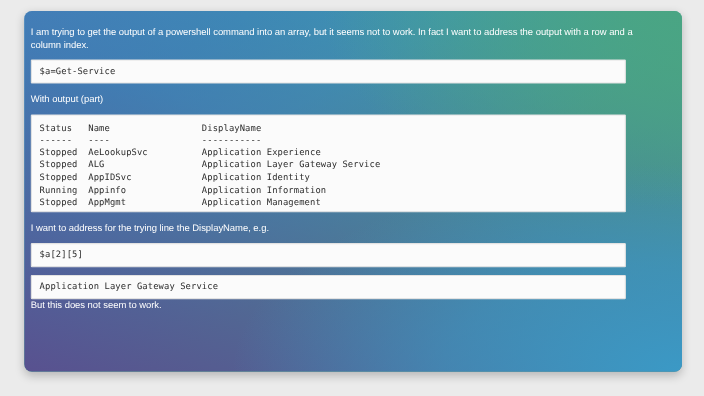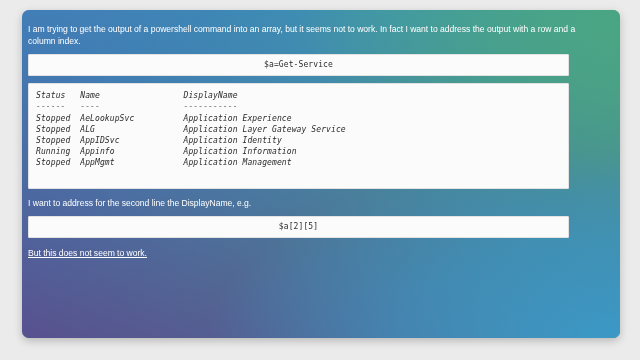--- a/index.html
+++ b/index.html
@@ -79,80 +79,84 @@
     color: #ffffff;
     font-size: 8.6px;
     line-height: 11.6px;
     letter-spacing: -0.03px;
     margin: 0 0 0 0;
     padding: 0 0 0 0;
     max-width: 548px;
     font-family: "Liberation Sans", sans-serif;
   }
   .para.gap-top { margin-top: 9px; }
-  .para.gap-top-lg { margin-top: 10px; text-decoration: underline; }
+  .para.gap-top-lg { margin-top: 0; }
 
   .codeblock {
     background: #fbfbfb;
     border: 1px solid #e2e2e2;
     border-radius: 1px;
     margin: 7px 0 0 0;
     width: 541px;
     box-sizing: border-box;
     padding: 5px 7px 5px 7px;
     overflow: hidden;
   }
   .codeblock pre {
     margin: 0;
     font-family: "DejaVu Sans Mono", "Liberation Mono", monospace;
     font-size: 8px;
     line-height: 11.2px;
     color: #2b2b2b;
     white-space: pre;
     letter-spacing: 0.1px;
   }
-  .codeblock.single pre { line-height: 10px; text-align: center; }
-  .codeblock.table-out { padding: 6px 7px 19px 7px; font-style: italic; }
+  .codeblock.single pre { line-height: 10px; }
+  .codeblock.table-out { padding: 6px 7px 3px 7px; }
 </style>
 </head>
 <body>
 
 <div id="page">
 
   <div id="post-card">
     <div class="grad-overlay-a"></div>
     <div class="grad-overlay-b"></div>
     <div class="grad-overlay-c"></div>
 
     <div id="post-body">
 
       <p class="para">I am trying to get the output of a powershell command into an array, but it seems not to work. In fact I want to address the output with a row and a column index.</p>
 
 
       <div class="codeblock single">
         <pre>$a=Get-Service</pre>
       </div>
 
+      <p class="para gap-top">With output (part)</p>
 
       <div class="codeblock table-out">
         <pre>Status   Name                 DisplayName
 ------   ----                 -----------
 Stopped  AeLookupSvc          Application Experience
 Stopped  ALG                  Application Layer Gateway Service
 Stopped  AppIDSvc             Application Identity
 Running  Appinfo              Application Information
 Stopped  AppMgmt              Application Management</pre>
       </div>
 
-      <p class="para gap-top">I want to address for the second line the DisplayName, e.g.</p>
+      <p class="para gap-top">I want to address for the trying line the DisplayName, e.g.</p>
 
       <div class="codeblock single">
         <pre>$a[2][5]</pre>
       </div>
 
 
+      <div class="codeblock single">
+        <pre>Application Layer Gateway Service</pre>
+      </div>
 
       <p class="para gap-top-lg">But this does not seem to work.</p>
 
     </div>
   </div>
 
 </div>
 
 </body></html>

